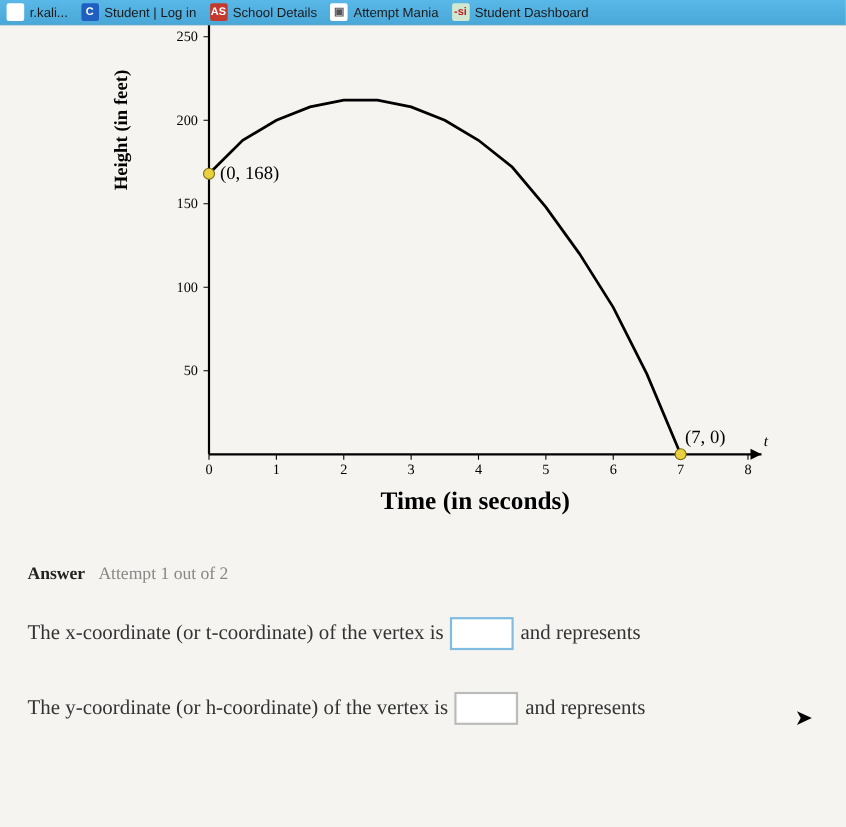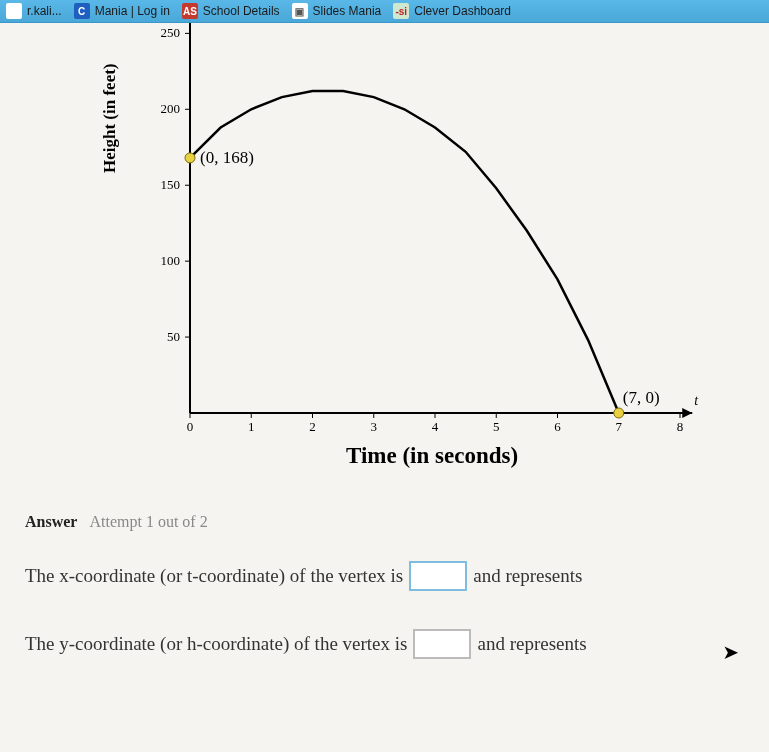--- a/index.html
+++ b/index.html
@@ -100,33 +100,33 @@
 </head>
 <body>
 
 <div class="bookmarks-bar" id="bookmarks-bar">
     <div class="bm-item">
       <span class="bm-icon" style="background: rgb(255, 255, 255); color: rgb(0, 0, 0);"></span>
       <span>r.kali...</span>
     </div>
     <div class="bm-item">
       <span class="bm-icon" style="background: rgb(31, 95, 191); color: rgb(255, 255, 255);">C</span>
-      <span>Mania | Log in</span>
+      <span>Student | Log in</span>
     </div>
     <div class="bm-item">
       <span class="bm-icon" style="background: rgb(196, 58, 47); color: rgb(255, 255, 255);">AS</span>
       <span>School Details</span>
     </div>
     <div class="bm-item">
       <span class="bm-icon" style="background: rgb(255, 255, 255); color: rgb(85, 85, 85);">▣</span>
-      <span>Slides Mania</span>
+      <span>Attempt Mania</span>
     </div>
     <div class="bm-item">
       <span class="bm-icon" style="background: rgb(208, 232, 208); color: rgb(192, 32, 32);">-si</span>
-      <span>Clever Dashboard</span>
+      <span>Student Dashboard</span>
     </div>
   </div>
 
 <div class="chart-region">
   <svg class="chart-svg" width="640" height="440">
     <g id="chart-g">
         <line x1="110" y1="390" x2="612.25" y2="390" stroke="#000" stroke-width="2"></line>
         <line x1="110" y1="390" x2="110" y2="-20" stroke="#000" stroke-width="2"></line>
         <polygon points="612.25,390 602.25,385 602.25,395" fill="#000"></polygon>
         <text x="614.25" y="382" font-size="14" font-style="italic" font-family="Georgia">t</text>

